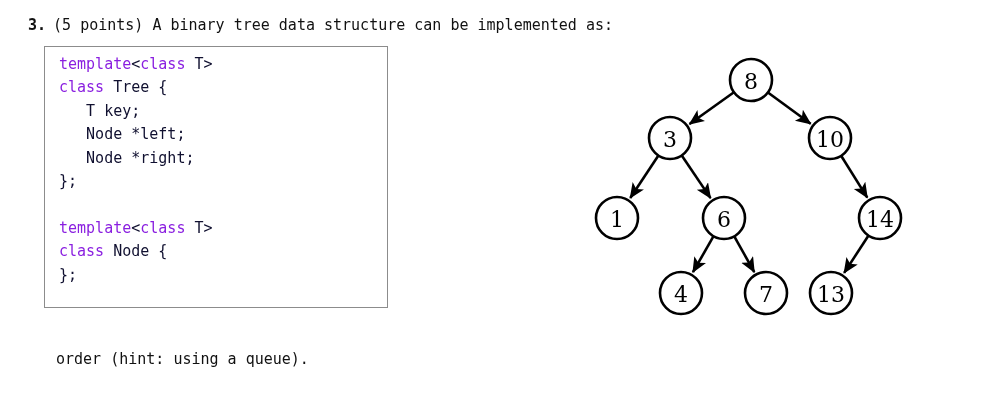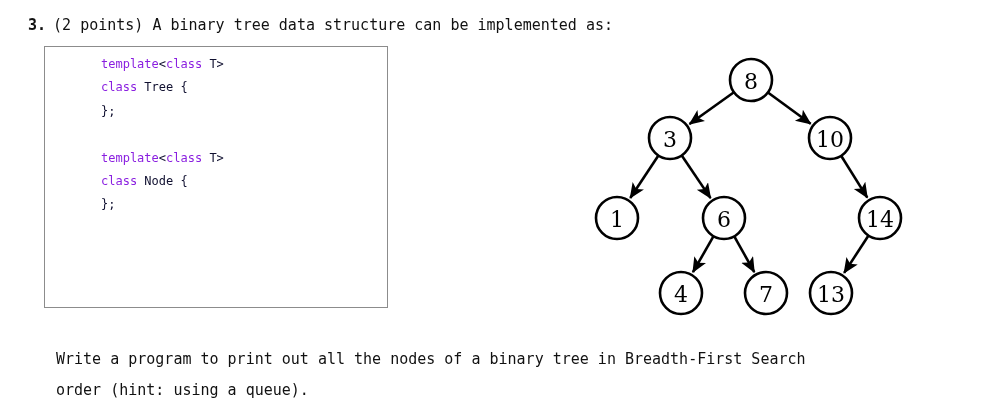--- a/index.html
+++ b/index.html
@@ -36,25 +36,24 @@
     left: 44px;
     top: 46px;
     width: 344px;
     height: 262px;
     border: 1px solid #8c8c8c;
     box-sizing: border-box;
     background: #ffffff;
     padding: 6px 0 0 14px;
   }
   .code-line {
-    font-size: 12px;
+    font-size: 15px;
     line-height: 23.4px;
     white-space: pre;
     color: #101030;
-    margin-left: 42px;
   }
   .code-line.blank { color: transparent; }
   .kw { color: #8a1fe0; }
   .plain { color: #101030; }
 
   
   #tree-figure {
     position: absolute;
     left: 560px;
     top: 44px;
@@ -91,26 +90,29 @@
     font-size: 15px;
     line-height: 31px;
     white-space: nowrap;
     color: #111111;
   }
 </style>
 </head>
 <body>
 
 <div id="question-line">
-  <span id="question-number">3.</span><span>(2 points) A binary tree data structure can be implemented as:</span>
+  <span id="question-number">3.</span><span>(5 points) A binary tree data structure can be implemented as:</span>
 </div>
 
 <div id="code-block">
   <div class="code-line"><span class="kw">template</span><span class="plain">&lt;</span><span class="kw">class</span><span class="plain"> T&gt;</span></div>
   <div class="code-line"><span class="kw">class</span><span class="plain"> Tree {</span></div>
+  <div class="code-line"><span class="plain">   T key;</span></div>
+  <div class="code-line"><span class="plain">   Node *left;</span></div>
+  <div class="code-line"><span class="plain">   Node *right;</span></div>
   <div class="code-line"><span class="plain">};</span></div>
   <div class="code-line blank">&nbsp;</div>
   <div class="code-line"><span class="kw">template</span><span class="plain">&lt;</span><span class="kw">class</span><span class="plain"> T&gt;</span></div>
   <div class="code-line"><span class="kw">class</span><span class="plain"> Node {</span></div>
   <div class="code-line"><span class="plain">};</span></div>
 </div>
 
 <div id="tree-figure">
   <svg id="tree-svg" width="400" height="290" viewBox="0 0 400 290">
     <defs>
@@ -163,15 +165,14 @@
         </g>
         <g>
           <circle cx="271" cy="249" r="21" class="node-circle"></circle>
           <text x="271" y="250" class="node-label">13</text>
         </g>
       </g>
   </svg>
 </div>
 
 <div id="prompt-block">
-  <div class="prompt-line">Write a program to print out all the nodes of a binary tree in Breadth-First Search</div>
   <div class="prompt-line">order (hint: using a queue).</div>
 </div>
 
 </body></html>

